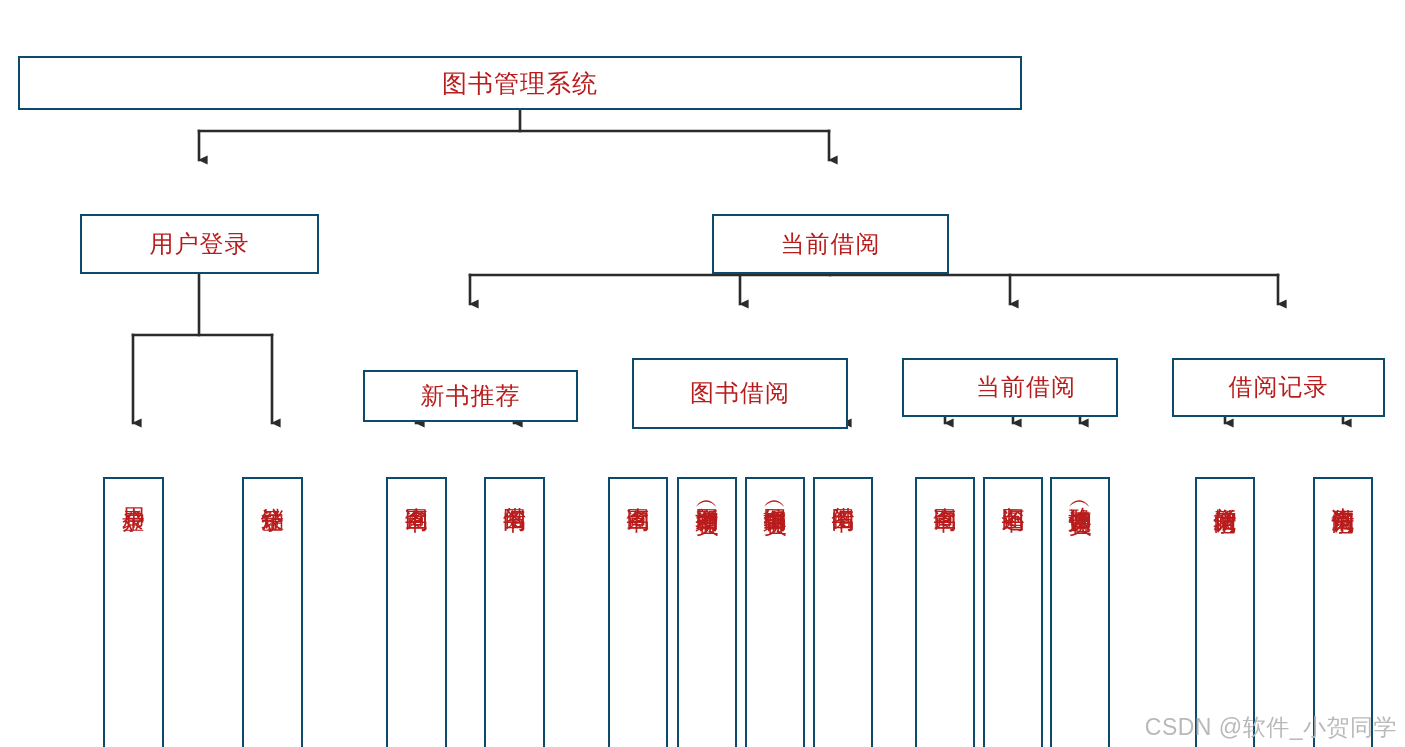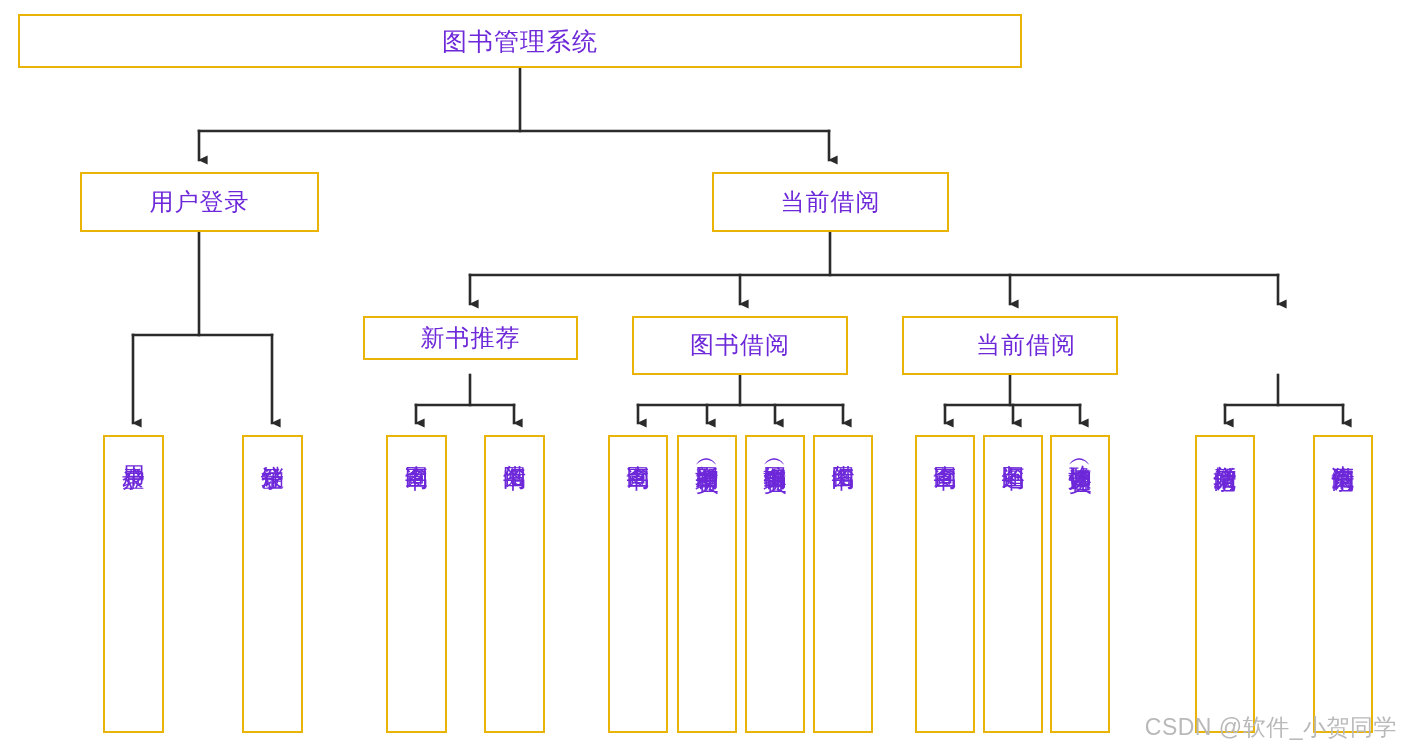--- a/index.html
+++ b/index.html
@@ -22,25 +22,26 @@
     left: 0;
     top: 0;
     width: 1405px;
     height: 747px;
     pointer-events: none;
   }
   .node {
     position: absolute;
     box-sizing: border-box;
     background: #ffffff;
-    border: 2px solid #eab308;
+    border: 2px solid #0c4a6e;
     display: flex;
     align-items: center;
     justify-content: center;
-    color: #6d28d9;
+    color: #b91c1c;
+    margin-top: 42px;
   }
   .node.horiz {
     font-size: 24px;
     letter-spacing: 1px;
     line-height: 1.2;
   }
   .node.vert {
     font-size: 23px;
     line-height: 1.18;
     letter-spacing: 1px;
@@ -126,28 +127,31 @@
     <span>图书管理系统</span>
   </div>
 
   <div class="node horiz" style="left:80px; top:172px; width:239px; height:60px;">
     <span>用户登录</span>
   </div>
   <div class="node horiz" style="left:712px; top:172px; width:237px; height:60px;">
     <span>当前借阅</span>
   </div>
 
-  <div class="node horiz" style="left:363px; top:316px; width:215px; height:44px;">
+  <div class="node horiz" style="left:363px; top:328px; width:215px; height:52px;">
     <span>新书推荐</span>
   </div>
-  <div class="node horiz" style="left:632px; top:316px; width:216px; height:59px;text-align:right;">
+  <div class="node horiz" style="left:632px; top:316px; width:216px; height:71px;text-align:right;">
     <span>图书借阅</span>
   </div>
   <div class="node horiz" style="left:902px; top:316px; width:216px; height:59px;padding-left:32px;">
     <span>当前借阅</span>
+  </div>
+  <div class="node horiz" style="left:1172px; top:316px; width:213px; height:59px;">
+    <span>借阅记录</span>
   </div>
 
   <div class="node vert" style="left:103px; top:435px; width:61px; height:298px;">
     <span class="vtext">用户登录</span>
   </div>
   <div class="node vert" style="left:242px; top:435px; width:61px; height:298px;">
     <span class="vtext">注销登录</span>
   </div>
   <div class="node vert" style="left:386px; top:435px; width:61px; height:298px;">
     <span class="vtext">查询图书</span>

